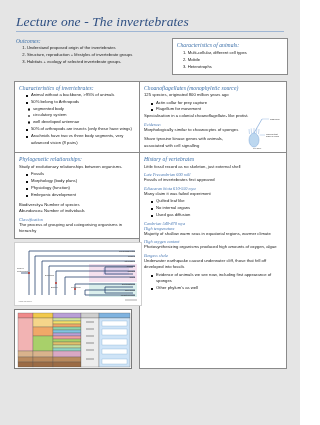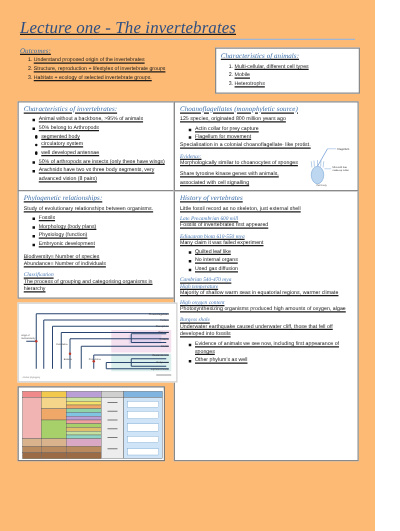--- a/index.html
+++ b/index.html
@@ -8,22 +8,21 @@
     background:#ffffff;
     font-family:"Liberation Sans", sans-serif;
     color:#1a1a1a;
     overflow:hidden;
   }
   .page{
     position:relative;
     width:300px;height:425px;
     box-sizing:border-box;
     padding:14px 12px 4px 14px;
-    background:#fdba74;
-    text-decoration:underline;
+    background:#e5e5e5;
   }
   
   .doc-title{
     font-family:"Liberation Serif", serif;
     font-style:italic;
     font-size:13.5px;
     color:#2e4f82;
     letter-spacing:.1px;
     margin:0 0 1px 2px;
     white-space:nowrap;

